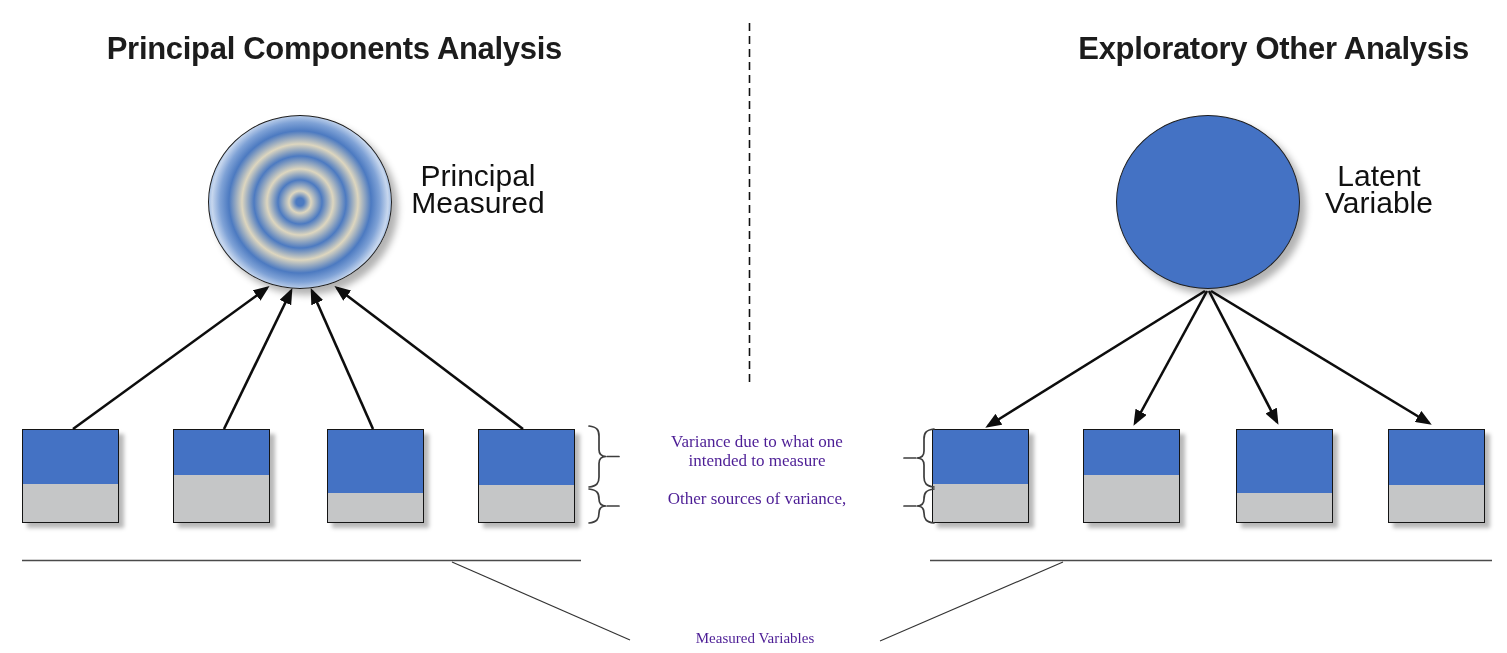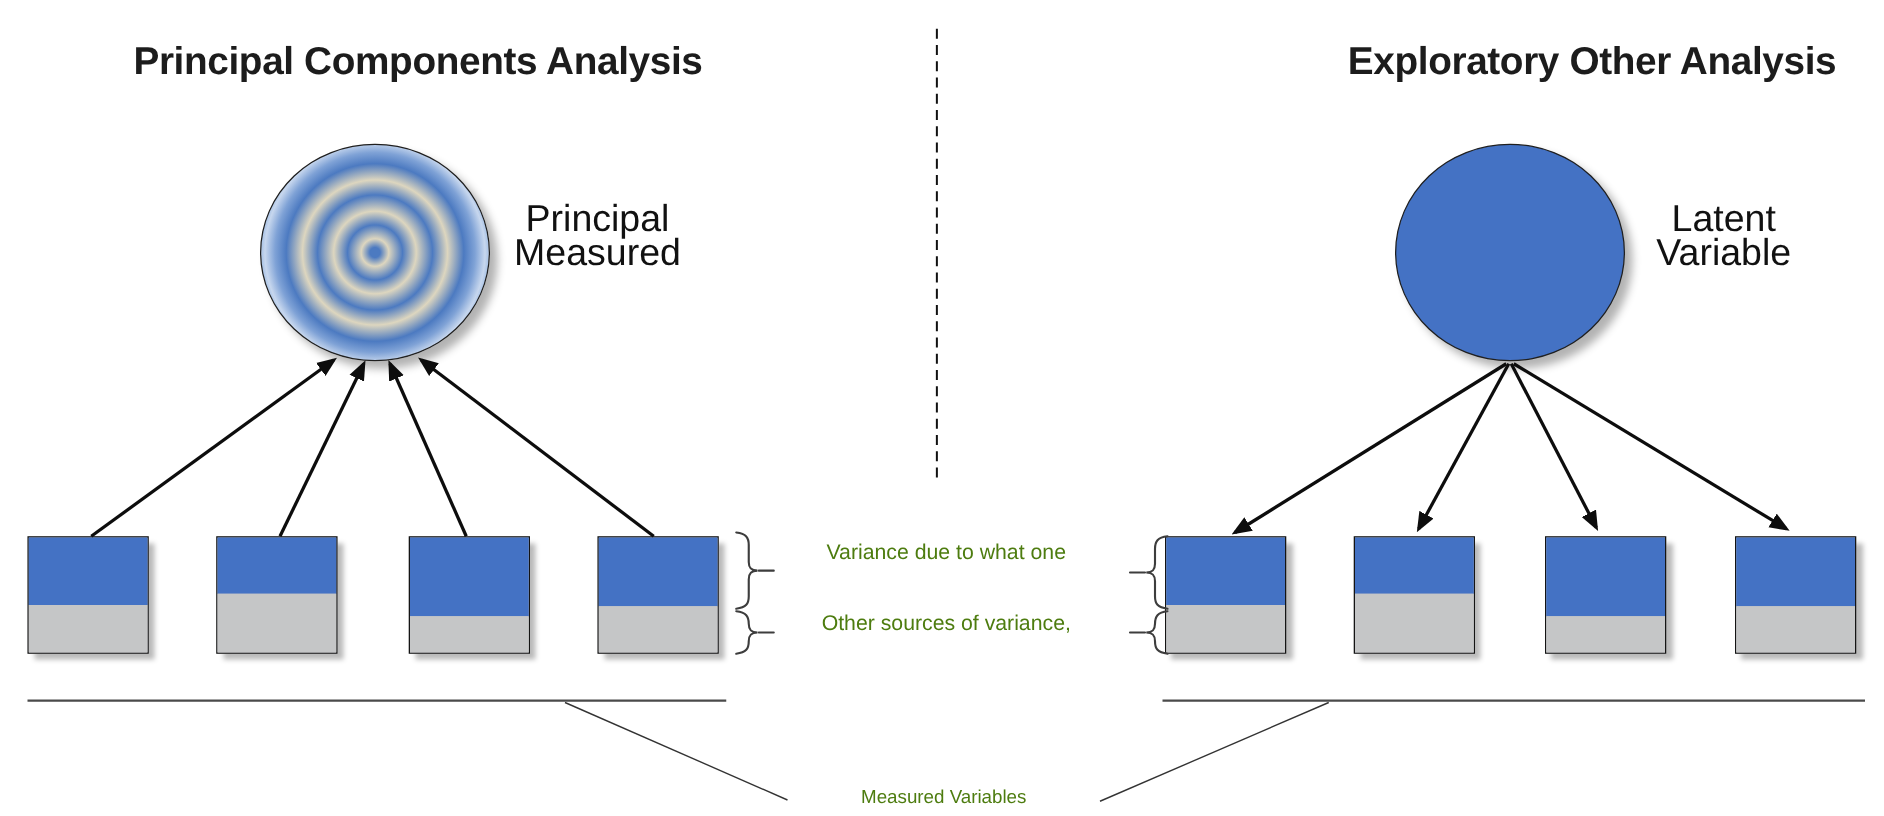--- a/index.html
+++ b/index.html
@@ -41,21 +41,21 @@
   .node-label.efa{left:1279px;}
   .var-box{
     position:absolute;top:429px;width:97px;height:94px;box-sizing:border-box;
     border:1.7px solid #141414;background:#C5C6C7;
     box-shadow:5px 5px 4px rgba(0,0,0,0.28);
     display:flex;flex-direction:column;
   }
   .var-box .seg-blue{background:#4472C4;width:100%;}
   .var-box .seg-gray{background:#C5C6C7;flex:1;}
   .note{
-    position:absolute;text-align:center;font-size:17px;line-height:18.5px;color:#4d7c0f;
+    position:absolute;text-align:center;font-size:17px;line-height:18.5px;color:#4c1d95;font-family:Liberation Serif, serif;
   }
   .note.variance{left:597px;top:433px;width:320px;}
   .note.other{left:592px;top:490px;width:330px;}
   .note.measured{left:630px;top:629px;width:250px;font-size:15px;}
   svg.overlay{position:absolute;left:0;top:0;pointer-events:none;}
 </style>
 </head>
 <body>
 
 <div class="canvas">
@@ -107,20 +107,21 @@
         <div class="seg-gray" style="background: rgb(197, 198, 199);"></div>
       </div>
       <div class="var-box" style="left: 1388px;">
         <div class="seg-blue" style="height: 55px; background: rgb(68, 114, 196);"></div>
         <div class="seg-gray" style="background: rgb(197, 198, 199);"></div>
       </div>
     </div>
 
   <div class="note variance">
     <div>Variance due to what one</div>
+    <div>intended to measure</div>
   </div>
   <div class="note other">
     <div>Other sources of variance,</div>
   </div>
   <div class="note measured">Measured Variables</div>
 
   <svg class="overlay" width="1507" height="653" viewBox="0 0 1507 653">
     <defs>
       <marker id="arrowhead" viewBox="0 0 10 8" refX="8" refY="4" markerWidth="16" markerHeight="13" orient="auto" markerUnits="userSpaceOnUse">
         <path d="M0,0 L10,4 L0,8 Z" fill="#0d0d0d"></path>

